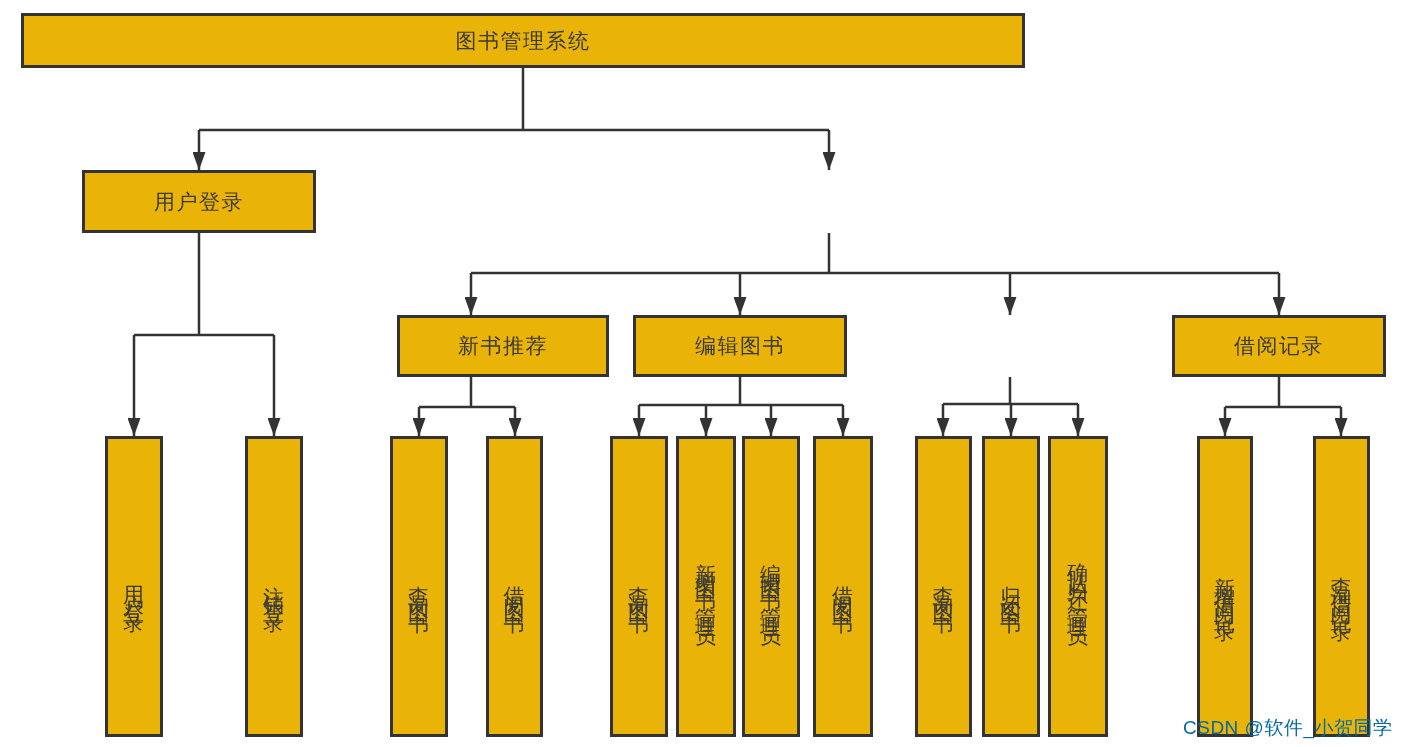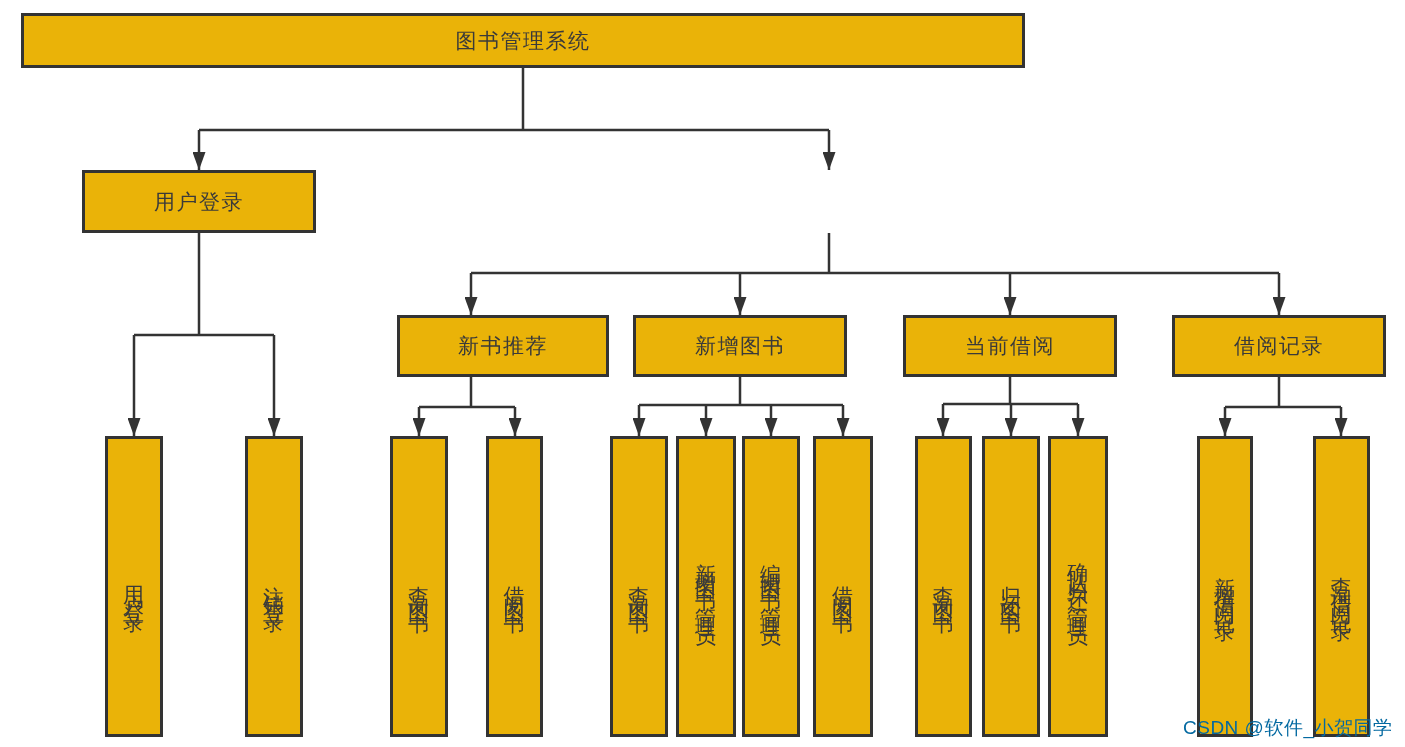--- a/index.html
+++ b/index.html
@@ -92,24 +92,21 @@
   </div>
 
   <div class="box h" style="left:82px;top:170px;width:234px;height:63px;">
     <span class="lbl">用户登录</span>
   </div>
 
   <div class="box h" style="left:365px;top:315px;width:212px;height:62px;margin-left:32px;">
     <span class="lbl">新书推荐</span>
   </div>
   <div class="box h" style="left:633px;top:315px;width:214px;height:62px;">
-    <span class="lbl">新增图书</span>
-  </div>
-  <div class="box h" style="left:903px;top:315px;width:214px;height:62px;">
-    <span class="lbl">当前借阅</span>
+    <span class="lbl">编辑图书</span>
   </div>
   <div class="box h" style="left:1172px;top:315px;width:214px;height:62px;">
     <span class="lbl">借阅记录</span>
   </div>
 
   <div class="box v" style="left:105px;top:436px;width:58px;height:301px;">
     <span class="lbl">用户登录</span>
   </div>
   <div class="box v" style="left:245px;top:436px;width:58px;height:301px;">
     <span class="lbl">注销登录</span>

